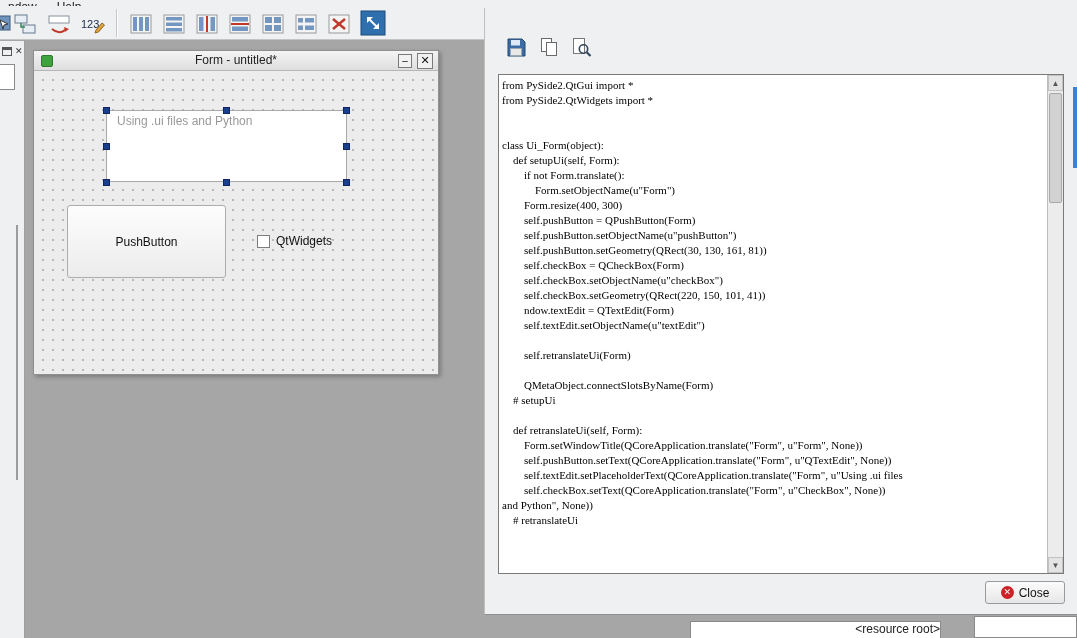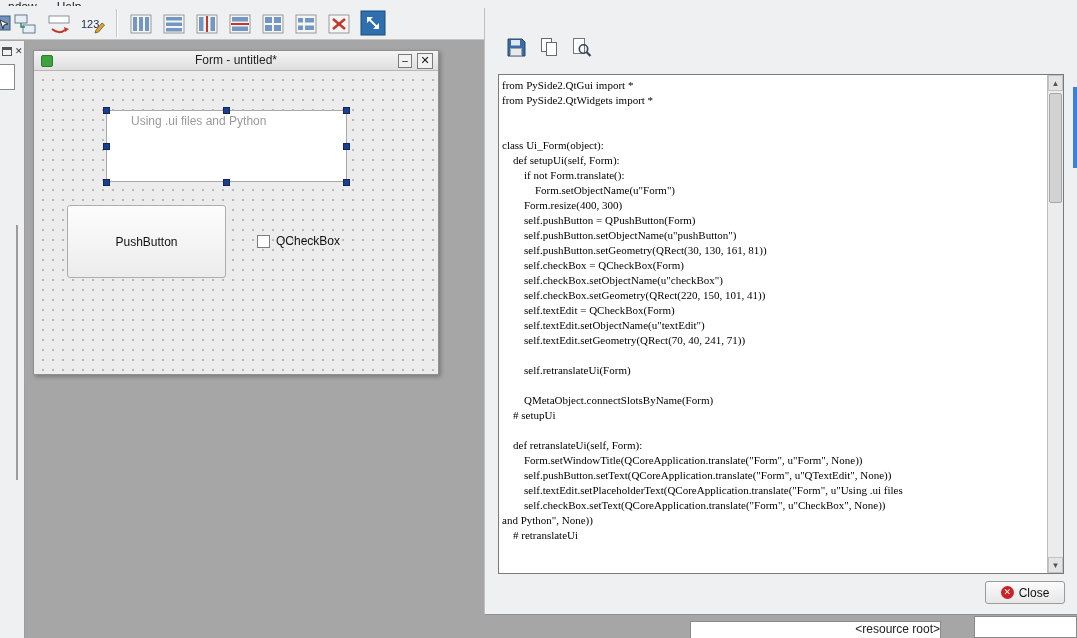--- a/index.html
+++ b/index.html
@@ -25,21 +25,21 @@
   
   .window{left:33px;top:50px;width:406px;height:325px;background:#ececec;border:1px solid #8f8f8f;box-shadow:2px 2px 4px rgba(0,0,0,.25)}
   .titlebar{left:0;top:0;right:0;height:20px;background:linear-gradient(#f4f4f4,#dedede);border-bottom:1px solid #b5b5b5}
   .titletext{width:100%;text-align:center;line-height:19px;color:#222}
   .formicon{left:7px;top:4px;width:12px;height:12px;background:#3fa23f;border:1px solid #2d7a2d;border-radius:2px}
   .winbtn{top:3px;width:14px;height:14px;border:1px solid #7a7a7a;background:#f1f1f1;text-align:center;font-size:10px;line-height:12px;color:#111}
   .winbtn.close{width:16px;height:16px;top:2px;font-size:11px;font-weight:bold}
   .canvas{left:0;top:20px;right:0;bottom:0;
           background-image:radial-gradient(#b8b8b8 1px,transparent 1.3px);
           background-size:10px 10px;background-position:4px 4px}
-  .textedit{left:72px;top:39px;width:241px;height:72px;background:#fff;border:1px solid #a9a9a9;padding:3px 24px;color:#9a9a9a}
+  .textedit{left:72px;top:39px;width:241px;height:72px;background:#fff;border:1px solid #a9a9a9;padding:3px 10px;color:#9a9a9a}
   .handle{width:7px;height:7px;background:#1b3f8f;border:1px solid #12265c}
   .pushbtn{left:33px;top:134px;width:159px;height:73px;background:linear-gradient(#fdfdfd,#ececec);
            border:1px solid #adadad;border-radius:3px;display:flex;align-items:center;justify-content:center;color:#111}
   .cbind{left:223px;top:164px;width:13px;height:13px;background:#fff;border:1px solid #7d7d7d}
   .cblabel{left:242px;top:163px;line-height:15px;color:#111}
 
   
   .panel{left:484px;top:8px;width:593px;height:607px;background:#eff0f1;border-left:1px solid #bfbfbf;border-bottom:1px solid #8f8f8f}
   .ptbtn{top:28px;width:26px;height:26px;display:flex;align-items:center;justify-content:center}
   .codebox{left:13px;top:66px;width:566px;height:500px;background:#fff;border:1px solid #7a7a7a;overflow:hidden}
@@ -217,21 +217,21 @@
       <div class="abs handle" style="left:189px;top:36px"></div>
       <div class="abs handle" style="left:309px;top:36px"></div>
       <div class="abs handle" style="left:69px;top:72px"></div>
       <div class="abs handle" style="left:309px;top:72px"></div>
       <div class="abs handle" style="left:69px;top:108px"></div>
       <div class="abs handle" style="left:189px;top:108px"></div>
       <div class="abs handle" style="left:309px;top:108px"></div>
 
       <div class="abs pushbtn">PushButton</div>
       <div class="abs cbind"></div>
-      <div class="abs cblabel">QCheckBox</div>
+      <div class="abs cblabel">QtWidgets</div>
     </div>
   </div>
 
   <div class="abs panel">
     <div class="abs ptbtn" style="left:18px">
       <span>
         <svg width="21" height="21">
             <path d="M2 2 h14 l3 3 v14 H2 z" fill="#3a6ba5" stroke="#27496f"></path>
             <rect x="5" y="3" width="9" height="5.5" fill="#dce8f5"></rect>
             <rect x="4.5" y="11.5" width="11" height="7" fill="#e9e9e9" stroke="#9aa6b2"></rect>
@@ -266,23 +266,22 @@
           <div class="code-line">    def setupUi(self, Form):</div>
           <div class="code-line">        if not Form.translate():</div>
           <div class="code-line">            Form.setObjectName(u"Form")</div>
           <div class="code-line">        Form.resize(400, 300)</div>
           <div class="code-line">        self.pushButton = QPushButton(Form)</div>
           <div class="code-line">        self.pushButton.setObjectName(u"pushButton")</div>
           <div class="code-line">        self.pushButton.setGeometry(QRect(30, 130, 161, 81))</div>
           <div class="code-line">        self.checkBox = QCheckBox(Form)</div>
           <div class="code-line">        self.checkBox.setObjectName(u"checkBox")</div>
           <div class="code-line">        self.checkBox.setGeometry(QRect(220, 150, 101, 41))</div>
-          <div class="code-line">        self.textEdit = QCheckBox(Form)</div>
+          <div class="code-line">        ndow.textEdit = QTextEdit(Form)</div>
           <div class="code-line">        self.textEdit.setObjectName(u"textEdit")</div>
-          <div class="code-line">        self.textEdit.setGeometry(QRect(70, 40, 241, 71))</div>
           <div class="code-line">&nbsp;</div>
           <div class="code-line">        self.retranslateUi(Form)</div>
           <div class="code-line">&nbsp;</div>
           <div class="code-line">        QMetaObject.connectSlotsByName(Form)</div>
           <div class="code-line">    # setupUi</div>
           <div class="code-line">&nbsp;</div>
           <div class="code-line">    def retranslateUi(self, Form):</div>
           <div class="code-line">        Form.setWindowTitle(QCoreApplication.translate("Form", u"Form", None))</div>
           <div class="code-line">        self.pushButton.setText(QCoreApplication.translate("Form", u"QTextEdit", None))</div>
           <div class="code-line">        self.textEdit.setPlaceholderText(QCoreApplication.translate("Form", u"Using .ui files</div>

